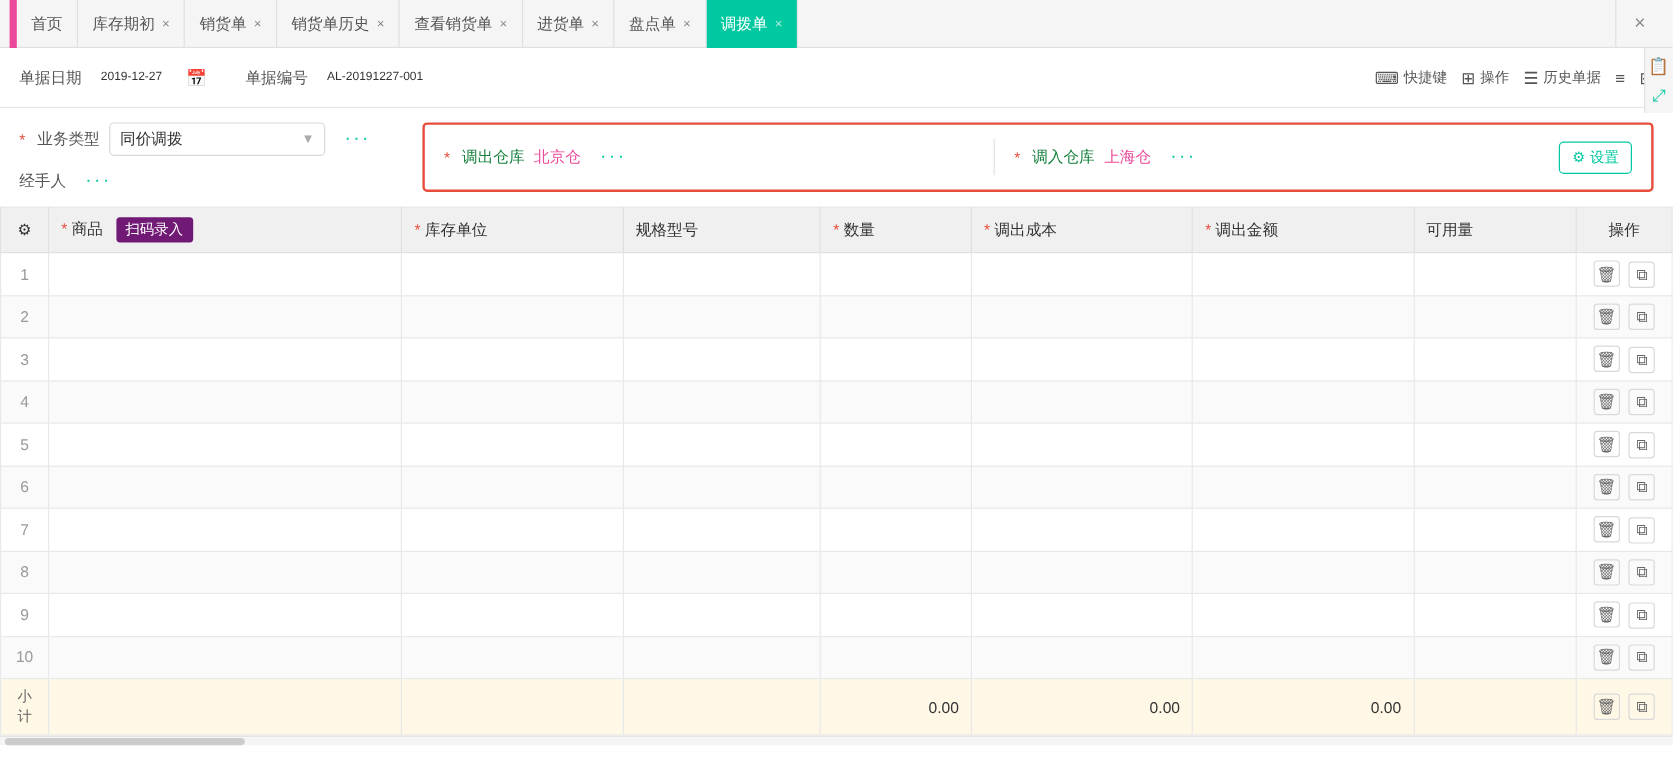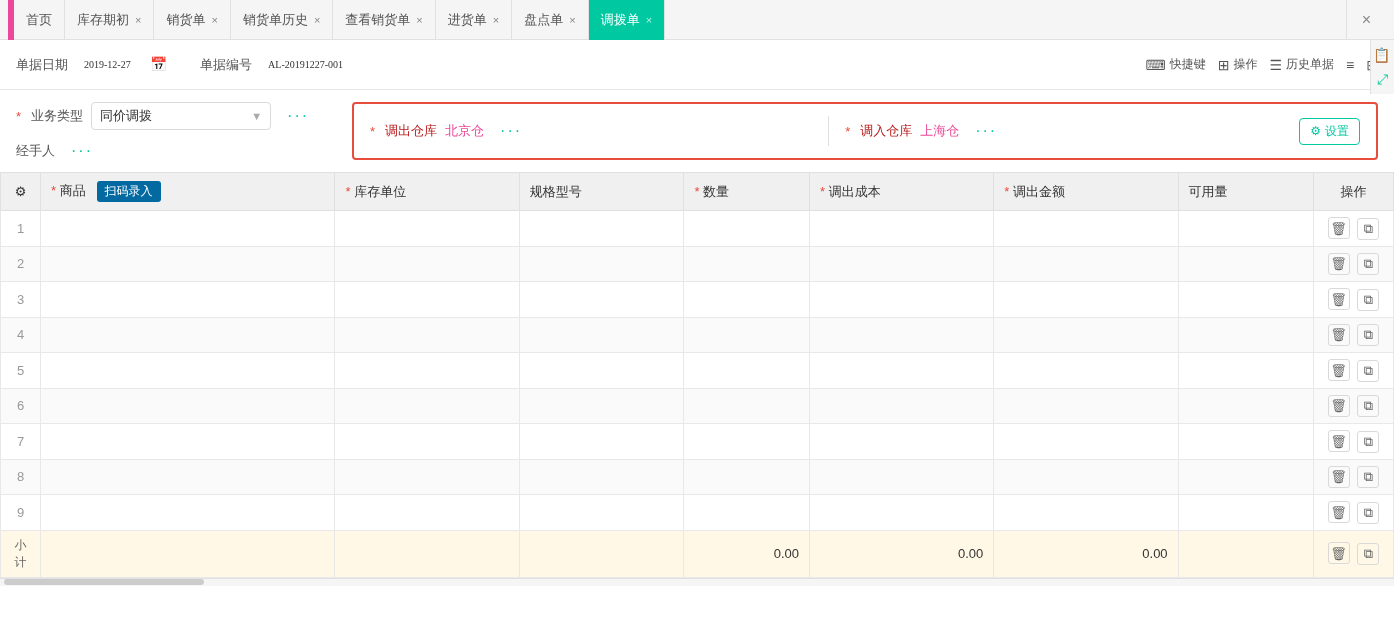--- a/index.html
+++ b/index.html
@@ -16,21 +16,21 @@
     .tab-item.teal { background: #00c8a0; color: #fff; }
     .tab-close { margin-left: 6px; font-size: 11px; cursor: pointer; opacity: 0.7; }
     .close-btn-right {
       margin-left: auto; width: 40px; height: 40px; display: flex; align-items: center; justify-content: center; cursor: pointer; font-size: 16px; color: #888; border-left: 1px solid #e0e0e0;
     }
 
     
     .toolbar {
       display: flex; align-items: center; padding: 8px 16px; border-bottom: 1px solid #e8e8e8; height: 50px; background: #fff;
     }
-    .toolbar-left { display: flex; align-items: center; gap: 16px; font-family: Liberation Serif, serif; }
+    .toolbar-left { display: flex; align-items: center; gap: 16px; }
     .toolbar-right { margin-left: auto; display: flex; align-items: center; gap: 12px; color: #555; font-size: 12px; }
     .toolbar-right .tr-item { display: flex; align-items: center; gap: 4px; cursor: pointer; color: #555; }
     .field-label { color: #555; font-size: 13px; }
     .field-value { color: #333; font-size: 10px; font-weight: 500; }
     .date-icon { color: #00c8a0; margin-left: 4px; cursor: pointer; font-size: 14px; }
 
     
     .form-area {
       padding: 12px 16px; display: flex; align-items: flex-start; gap: 16px; background: #fff;
     }
@@ -43,42 +43,42 @@
     .form-select-text { color: #333; }
     .form-select-arrow { color: #aaa; font-size: 11px; margin-left: 8px; }
     .form-select-dots { color: #00c8a0; margin-left: 8px; cursor: pointer; font-size: 16px; letter-spacing: 2px; }
 
     
     .warehouse-section {
       flex: 1; border: 2px solid #e74c3c; border-radius: 4px; padding: 12px 16px; display: flex; align-items: center; justify-content: space-between;
     }
     .warehouse-item { display: flex; align-items: center; gap: 8px; flex: 1; }
     .warehouse-divider { width: 1px; background: #e0e0e0; height: 30px; margin: 0 16px; }
-    .warehouse-label { color: #b91c1c; }
+    .warehouse-label { color: #15803d; }
     .warehouse-value { color: #ec4899; font-weight: 500; }
     .warehouse-dots { color: #00c8a0; cursor: pointer; font-size: 16px; letter-spacing: 2px; margin-left: 8px; }
     .settings-btn {
       display: flex; align-items: center; gap: 4px; border: 1px solid #00c8a0; color: #00c8a0; border-radius: 4px; padding: 4px 10px; cursor: pointer; font-size: 12px; margin-left: 12px;
     }
 
     
     .table-container { flex: 1; overflow: auto; margin: 0; }
     table { width: 100%; border-collapse: collapse; font-size: 13px; }
     thead tr { background: #f0f0f0; }
     thead th { padding: 8px 10px; text-align: left; border: 1px solid #e0e0e0; font-weight: 500; color: #333; white-space: nowrap; }
     thead th .req { color: #e74c3c; }
     tbody tr { background: #fff; }
     tbody tr:nth-child(even) { background: #fafafa; }
     tbody td { padding: 6px 10px; border: 1px solid #e8e8e8; color: #333; height: 34px; }
     tbody tr.subtotal { background: #fff8e7; }
     tbody tr.subtotal td { font-weight: 500; }
 
     .row-num { color: #999; text-align: center; width: 40px; }
     .scan-btn {
-      background: #0369a1; color: #fff; border: none; border-radius: 3px; padding: 2px 8px; font-size: 12px; cursor: pointer; white-space: nowrap;
+      background: #701a75; color: #fff; border: none; border-radius: 3px; padding: 2px 8px; font-size: 12px; cursor: pointer; white-space: nowrap;
     }
     .col-gear { width: 40px; text-align: center; }
     .col-ops { width: 80px; text-align: center; }
 
     .op-icon { display: inline-flex; align-items: center; justify-content: center; width: 22px; height: 22px; border: 1px solid #d9d9d9; border-radius: 3px; cursor: pointer; margin: 0 2px; color: #666; font-size: 13px; }
 
     
     .right-sidebar {
       position: fixed; right: 0; top: 40px; width: 24px; display: flex; flex-direction: column; align-items: center; gap: 2px; background: #f5f5f5; border-left: 1px solid #e0e0e0; padding: 4px 0;
     }
@@ -358,20 +358,34 @@
       <td></td>
       <td></td>
       <td></td>
       <td></td>
       <td></td>
       <td class="col-ops">
         <span class="op-icon">🗑</span>
         <span class="op-icon">⧉</span>
       </td>
     </tr>
+        <tr>
+      <td class="row-num">10</td>
+      <td></td>
+      <td></td>
+      <td></td>
+      <td></td>
+      <td></td>
+      <td></td>
+      <td></td>
+      <td class="col-ops">
+        <span class="op-icon">🗑</span>
+        <span class="op-icon">⧉</span>
+      </td>
+    </tr>
         <tr class="subtotal">
       <td class="row-num" style="color: rgb(102, 102, 102); text-align: center; font-size: 12px;">小计</td>
       <td></td>
       <td></td>
       <td></td>
       <td style="text-align:right;">0.00</td>
       <td style="text-align:right;">0.00</td>
       <td style="text-align:right;">0.00</td>
       <td></td>
       <td class="col-ops">

